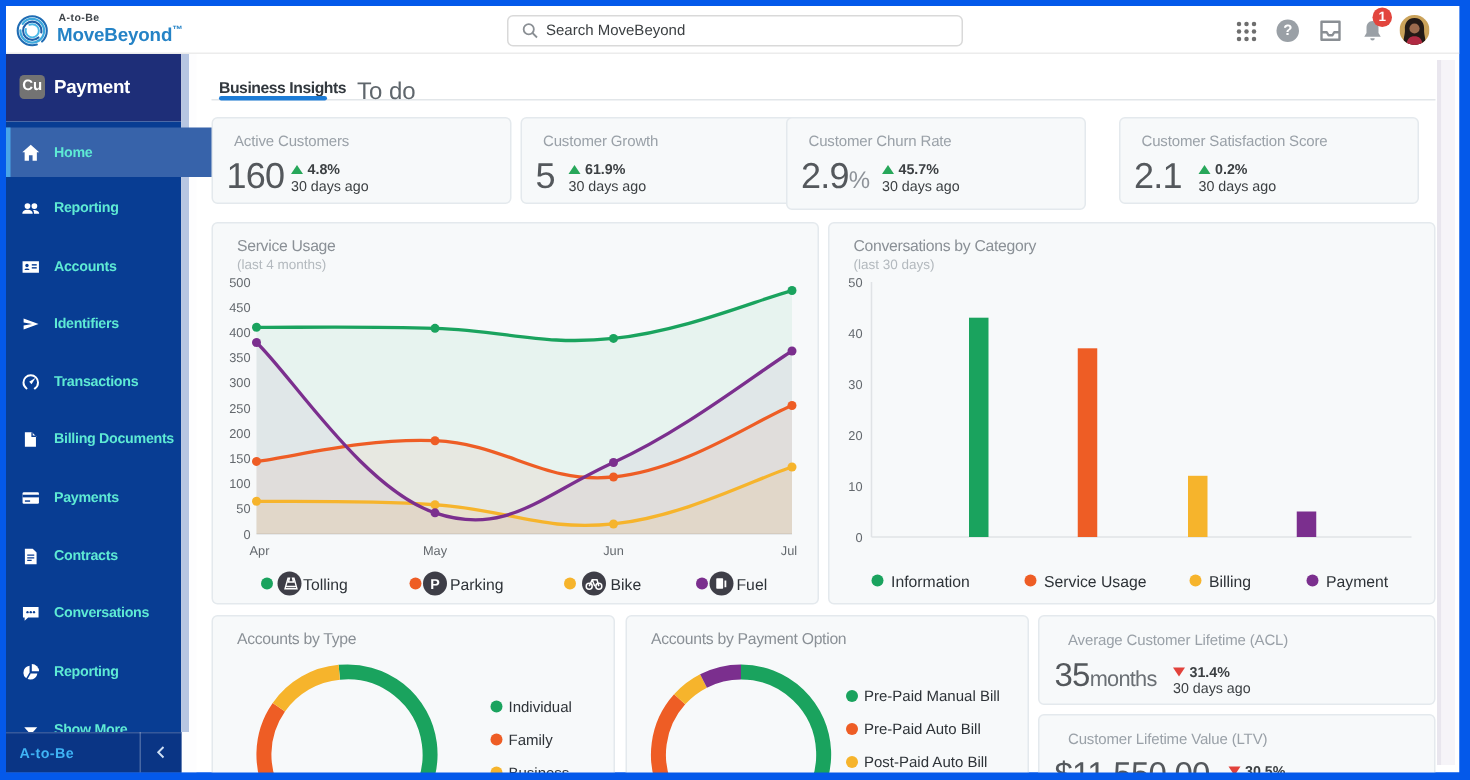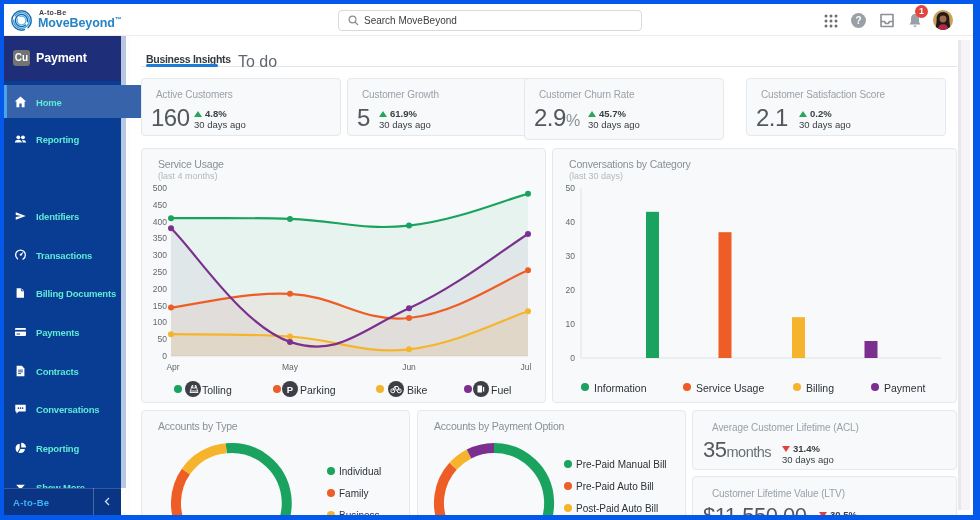--- a/index.html
+++ b/index.html
@@ -64,20 +64,30 @@
   <div class="nav-item" style="top:120px">
     <svg class="ic" viewBox="0 0 15 15">
         <g fill="#fff">
           <circle cx="5" cy="5.6" r="2.2"></circle>
           <circle cx="10.3" cy="5.6" r="2.2"></circle>
           <path d="M1 11.5 C1 9.3 2.8 8.4 5 8.4 C7.2 8.4 9 9.3 9 11.5 Z"></path>
           <path d="M9.2 8.6 C11.5 8.5 14 9.3 14 11.5 L10 11.5 C10 10.2 9.8 9.3 9.2 8.6 Z"></path>
         </g>
       </svg>
     <div class="txt">Reporting</div>
+  </div>
+  <div class="nav-item" style="top:159px">
+    <svg class="ic" viewBox="0 0 15 15">
+        <path d="M1.2 3 H13.8 V12 H1.2 Z" fill="#fff"></path>
+        <circle cx="4.6" cy="6.3" r="1.3" fill="#083d93"></circle>
+        <path d="M2.7 9.8 C2.9 8.3 6.3 8.3 6.5 9.8 Z" fill="#083d93"></path>
+        <rect x="8.3" y="5.3" width="3.8" height="1.1" fill="#083d93"></rect>
+        <rect x="8.3" y="7.6" width="3.8" height="1.1" fill="#083d93"></rect>
+      </svg>
+    <div class="txt">Accounts</div>
   </div>
   <div class="nav-item" style="top:197px">
     <svg class="ic" viewBox="0 0 15 15">
         <path d="M2 3.2 L13.5 7.5 L2 11.8 L2 8.6 L8.5 7.5 L2 6.4 Z" fill="#fff"></path>
       </svg>
     <div class="txt">Identifiers</div>
   </div>
   <div class="nav-item" style="top:236px">
     <svg class="ic" viewBox="0 0 15 15">
         <circle cx="7.5" cy="7.5" r="5.6" fill="none" stroke="#fff" stroke-width="1.5" stroke-dasharray="28.5 6.7" stroke-dashoffset="23" stroke-linecap="round"></circle>

